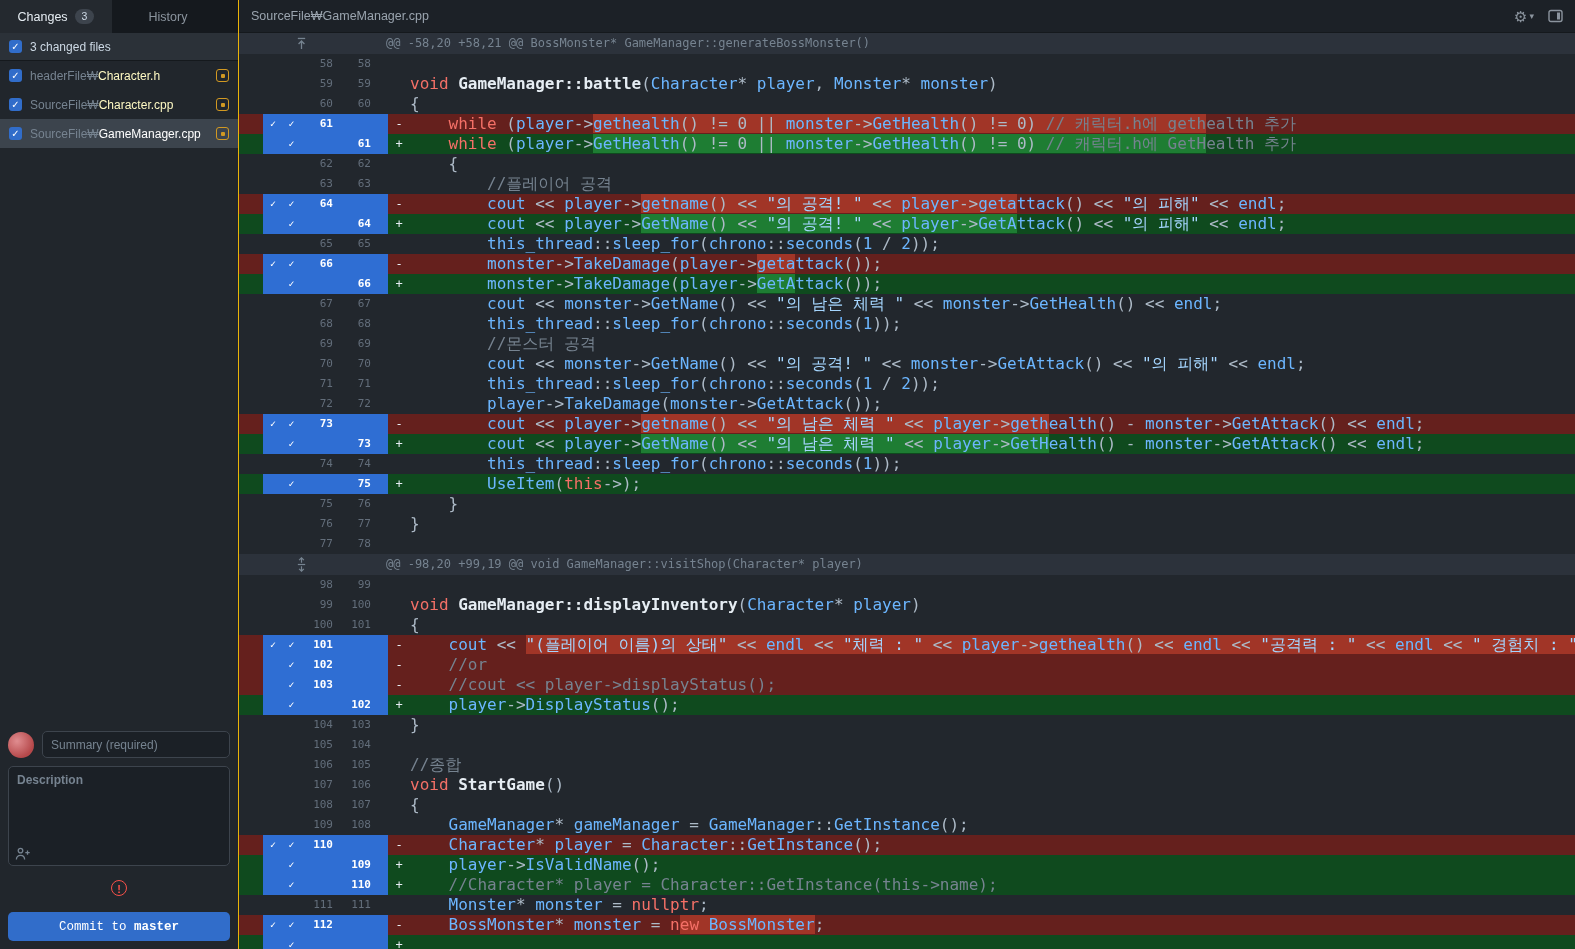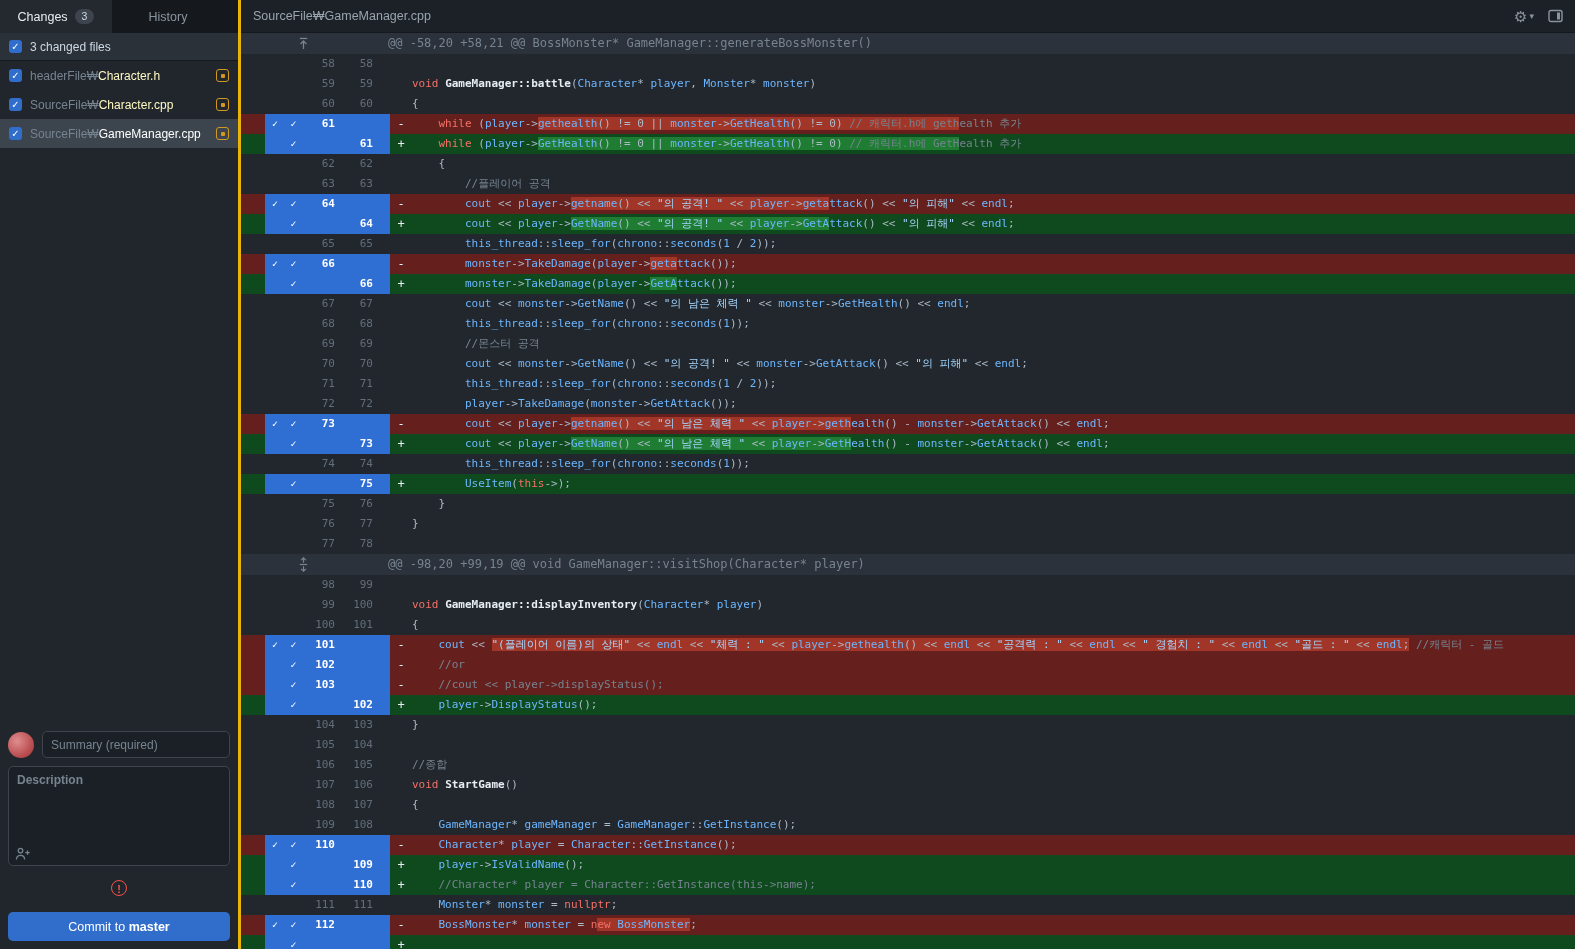--- a/index.html
+++ b/index.html
@@ -1,20 +1,20 @@
 <!DOCTYPE html>
 <html><head>
 <meta charset="utf-8">
 <style>
   html,body{margin:0;padding:0;background:#15191e;}
   body{width:1575px;height:949px;overflow:hidden;font-family:"Liberation Sans","DejaVu Sans",sans-serif;-webkit-font-smoothing:antialiased;}
   .app{display:flex;width:100%;height:100%;}
 
   
-  .sidebar{width:238px;flex:none;display:flex;flex-direction:column;background:#21262c;border-right:3px solid #eab308;}
+  .sidebar{width:238px;flex:none;display:flex;flex-direction:column;background:#21262c;border-right:1px solid #eab308;}
   .tabbar{height:33px;flex:none;display:flex;background:#15191e;}
   .tab{width:112px;display:flex;align-items:center;justify-content:center;gap:7px;font-size:12.5px;color:#8b949e;cursor:pointer;}
   .tab.active{background:#24292f;color:#e6edf3;}
   .badge{background:#3d444d;color:#cdd9e5;font-size:10.5px;border-radius:9px;padding:1px 7px;line-height:13px;}
   .files-header{height:27px;flex:none;display:flex;align-items:center;gap:8px;padding:0 9px;background:#2b3138;border-bottom:1px solid #15191d;font-size:12px;color:#cdd9e5;}
   .cbx{width:13px;height:13px;flex:none;background:#316dca;border-radius:3px;color:#fff;font-size:10px;line-height:13px;text-align:center;font-weight:bold;}
   .file-list{flex:none;}
   .file-row{height:29px;display:flex;align-items:center;gap:8px;padding:0 9px;font-size:12px;cursor:pointer;}
   .file-row.selected{background:#3c444d;}
   .fname{white-space:nowrap;overflow:hidden;text-overflow:ellipsis;}
@@ -32,21 +32,21 @@
   .summary-input{flex:1;height:27px;box-sizing:border-box;background:#1b2026;border:1px solid #3d444d;border-radius:5px;color:#adbac7;font-size:12px;padding:0 8px;font-family:"Liberation Sans","DejaVu Sans",sans-serif;}
   .summary-input::placeholder,.desc-input::placeholder{color:#768390;}
   .desc-wrap{position:relative;margin-top:8px;}
   .desc-input{width:100%;height:100px;box-sizing:border-box;background:#1b2026;border:1px solid #3d444d;border-radius:5px;color:#adbac7;font-size:12px;padding:6px 8px;resize:none;font-family:"Liberation Sans","DejaVu Sans",sans-serif;font-weight:bold;}
   .coauthor-btn{position:absolute;left:7px;bottom:9px;cursor:pointer;line-height:0;}
   .warning{margin-top:10px;text-align:center;}
   .warn-icon{width:16px;height:16px;margin:0 auto 6px auto;border:1.5px solid #f85149;border-radius:50%;color:#f85149;font-size:11px;font-weight:bold;line-height:16px;box-sizing:border-box;}
   .warn-text{font-size:11.5px;line-height:1.5;color:#8b949e;padding:0 6px;}
   .warn-text a{color:#539bf5;text-decoration:underline;cursor:pointer;}
   .warn-branch{color:#e6edf3;font-weight:bold;}
-  .commit-btn{margin-top:10px;width:100%;height:29px;background:#316dca;border:none;border-radius:5px;color:#fff;font-size:12.5px;cursor:pointer;font-family:Liberation Sans, sans-serif;}
+  .commit-btn{margin-top:10px;width:100%;height:29px;background:#316dca;border:none;border-radius:5px;color:#fff;font-size:12.5px;cursor:pointer;font-family:Liberation Mono, monospace;}
   .commit-btn b{font-weight:bold;}
 
   
   .main{flex:1;display:flex;flex-direction:column;background:#22272d;min-width:0;}
   .main-header{height:33px;flex:none;display:flex;align-items:center;background:#1c2127;border-bottom:1px solid #15191d;box-sizing:border-box;padding:0 12px;}
   .file-title{font-size:12.5px;color:#9aa4ae;}
   .header-actions{margin-left:auto;display:flex;align-items:center;gap:14px;}
   .gear-wrap{display:flex;align-items:center;gap:2px;color:#8b949e;cursor:pointer;}
   .gear{font-size:15px;line-height:1;}
   .caret{font-size:9px;line-height:1;}
@@ -56,21 +56,21 @@
   .drow{display:flex;height:20px;align-items:stretch;}
   .drow.hunk{height:21px;background:#2c323b;}
   .gut{display:flex;flex:none;width:125px;margin-left:24px;}
   .gc{display:block;line-height:20px;font-size:11px;}
   .g1{width:20px;text-align:center;color:#fff;font-size:10px;}
   .g2{width:17px;text-align:center;color:#fff;font-size:10px;}
   .num{width:33px;text-align:right;padding-right:5px;color:#636e7b;}
   .gut.blue{background:#2f6ed3;}
   .gut.blue .num{color:#ffffff;font-weight:bold;}
   .marker{flex:none;width:22px;text-align:center;line-height:20px;font-size:12px;color:#e6edf3;}
-  .code{flex:1;line-height:20px;font-size:11px;white-space:pre;overflow:hidden;min-width:0;}
+  .code{flex:1;line-height:20px;font-size:16px;white-space:pre;overflow:hidden;min-width:0;}
   .drow.del{background:#65201d;}
   .drow.add{background:#0f4a1e;}
   .drow.del .hl{background:#a13527;}
   .drow.add .hl{background:#1e7d33;}
   .hunkgut{width:125px;display:flex;align-items:center;justify-content:center;}
   .hunktext{color:#768390;font-size:12px;line-height:21px;}
   .tk-pl{color:#adbac7;}
   .tk-kw{color:#f47067;}
   .tk-id{color:#6cb6ff;}
   .tk-st{color:#a5d6ff;}

